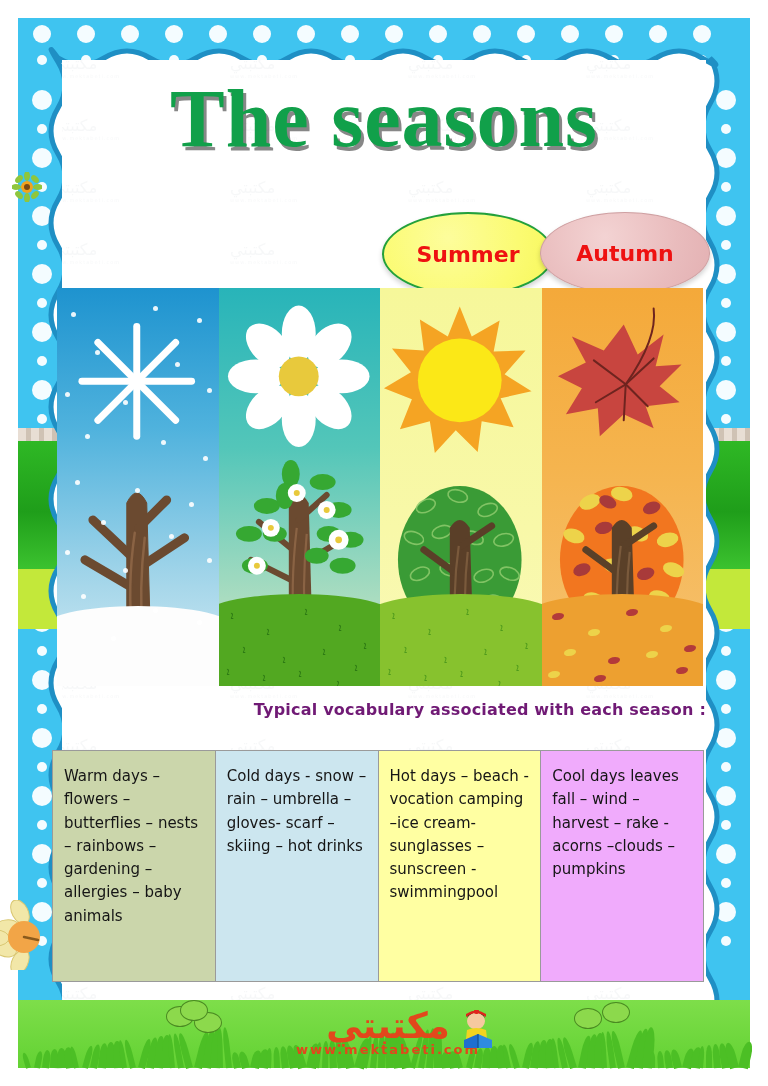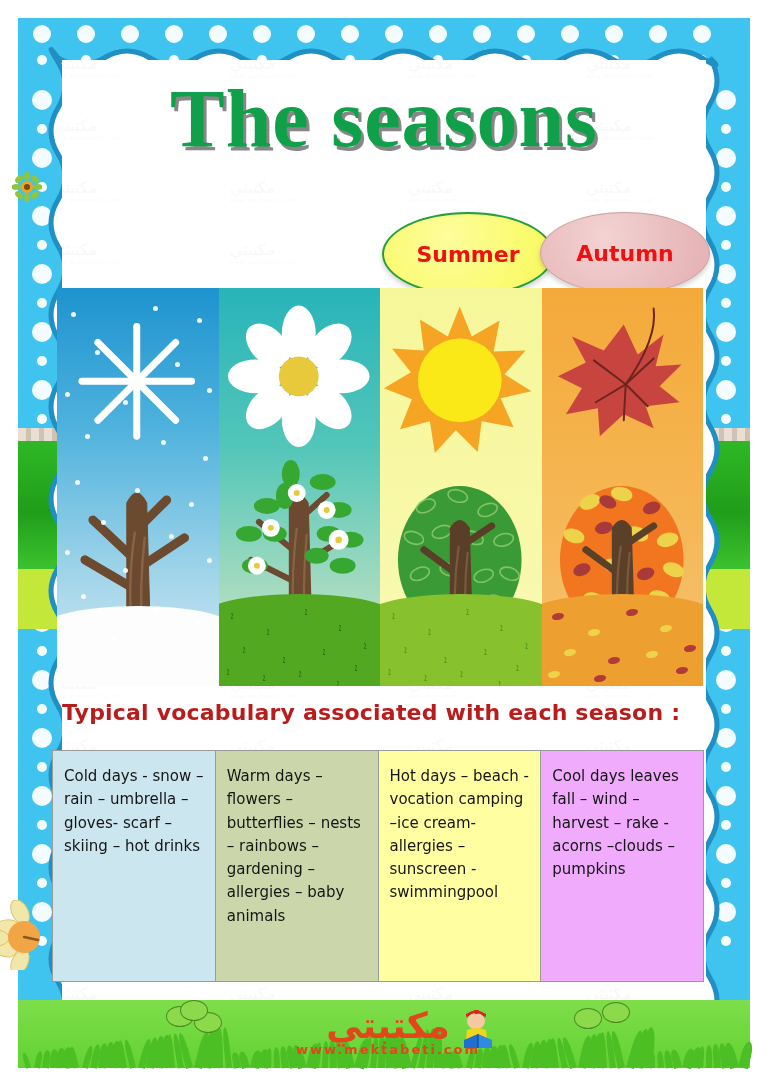--- a/index.html
+++ b/index.html
@@ -74,22 +74,22 @@
   #ground-winter{background:#fdfdfd;height:80px;}
   #ground-spring{background:#52a821;}
   #ground-summer{background:#87c22e;}
   #ground-autumn{background:#eda030;}
   .snowdot{position:absolute;width:5px;height:5px;border-radius:50%;background:#ffffff;opacity:.9;}
   .grassblade{position:absolute;font-size:11px;color:#3f8b18;font-family:"DejaVu Sans",sans-serif;}
   .fallen{position:absolute;width:12px;height:7px;border-radius:60% 40% 60% 40%;}
 
   
   #vocab-heading{
-    position:absolute;left:62px;top:700px;width:644px;text-align:left;
-    font-size:22px;font-weight:700;color:#b91c1c;
+    position:absolute;left:62px;top:700px;width:644px;text-align:right;
+    font-size:16px;font-weight:700;color:#701a75;
     font-family:"DejaVu Sans",sans-serif;letter-spacing:.2px;
   }
 
   
   #vocab-row{position:absolute;left:52px;top:750px;width:652px;height:232px;display:flex;border:1px solid #9a9a9a;box-sizing:border-box;}
   .vbox{flex:1;padding:14px 11px 8px 11px;box-sizing:border-box;
         font-size:15px;line-height:1.55;color:#151515;
         font-family:"DejaVu Sans",sans-serif;}
   .vbox + .vbox{border-left:1px solid #9a9a9a;}
   #vbox-winter{background:#cce6ef;}
@@ -539,23 +539,23 @@
           <div class="fallen" style="left: 134px; bottom: 12px; background: rgb(179, 58, 58);"></div>
           <div class="fallen" style="left: 6px; bottom: 8px; background: rgb(237, 211, 74);"></div>
           <div class="fallen" style="left: 52px; bottom: 4px; background: rgb(179, 58, 58);"></div>
         </div>
     </div>
   </div>
 
   <div id="vocab-heading">Typical vocabulary associated with each season :</div>
 
   <div id="vocab-row">
+    <div class="vbox" id="vbox-spring">Warm days – flowers – butterflies – nests – rainbows – gardening – allergies – baby animals</div>
     <div class="vbox" id="vbox-winter">Cold days - snow – rain – umbrella – gloves- scarf – skiing – hot drinks</div>
-    <div class="vbox" id="vbox-spring">Warm days – flowers – butterflies – nests – rainbows – gardening – allergies – baby animals</div>
-    <div class="vbox" id="vbox-summer">Hot days – beach - vocation camping –ice cream- allergies – sunscreen - swimmingpool</div>
+    <div class="vbox" id="vbox-summer">Hot days – beach - vocation camping –ice cream- sunglasses – sunscreen - swimmingpool</div>
     <div class="vbox" id="vbox-autumn">Cool days  leaves fall – wind – harvest – rake - acorns –clouds – pumpkins</div>
   </div>
 
   <div id="grass-strip">
       <div class="blade" style="left: 8px; bottom: 0px; width: 5px; height: 16px; transform: rotate(-17deg);"></div>
       <div class="blade" style="left: 16px; bottom: 0px; width: 6px; height: 17px; transform: rotate(12deg);"></div>
       <div class="blade" style="left: 24px; bottom: 0px; width: 7px; height: 18px; transform: rotate(7deg);"></div>
       <div class="blade" style="left: 32px; bottom: 0px; width: 8px; height: 19px; transform: rotate(2deg);"></div>
       <div class="blade" style="left: 40px; bottom: 0px; width: 9px; height: 20px; transform: rotate(-3deg);"></div>
       <div class="blade" style="left: 48px; bottom: 0px; width: 10px; height: 21px; transform: rotate(-8deg);"></div>

